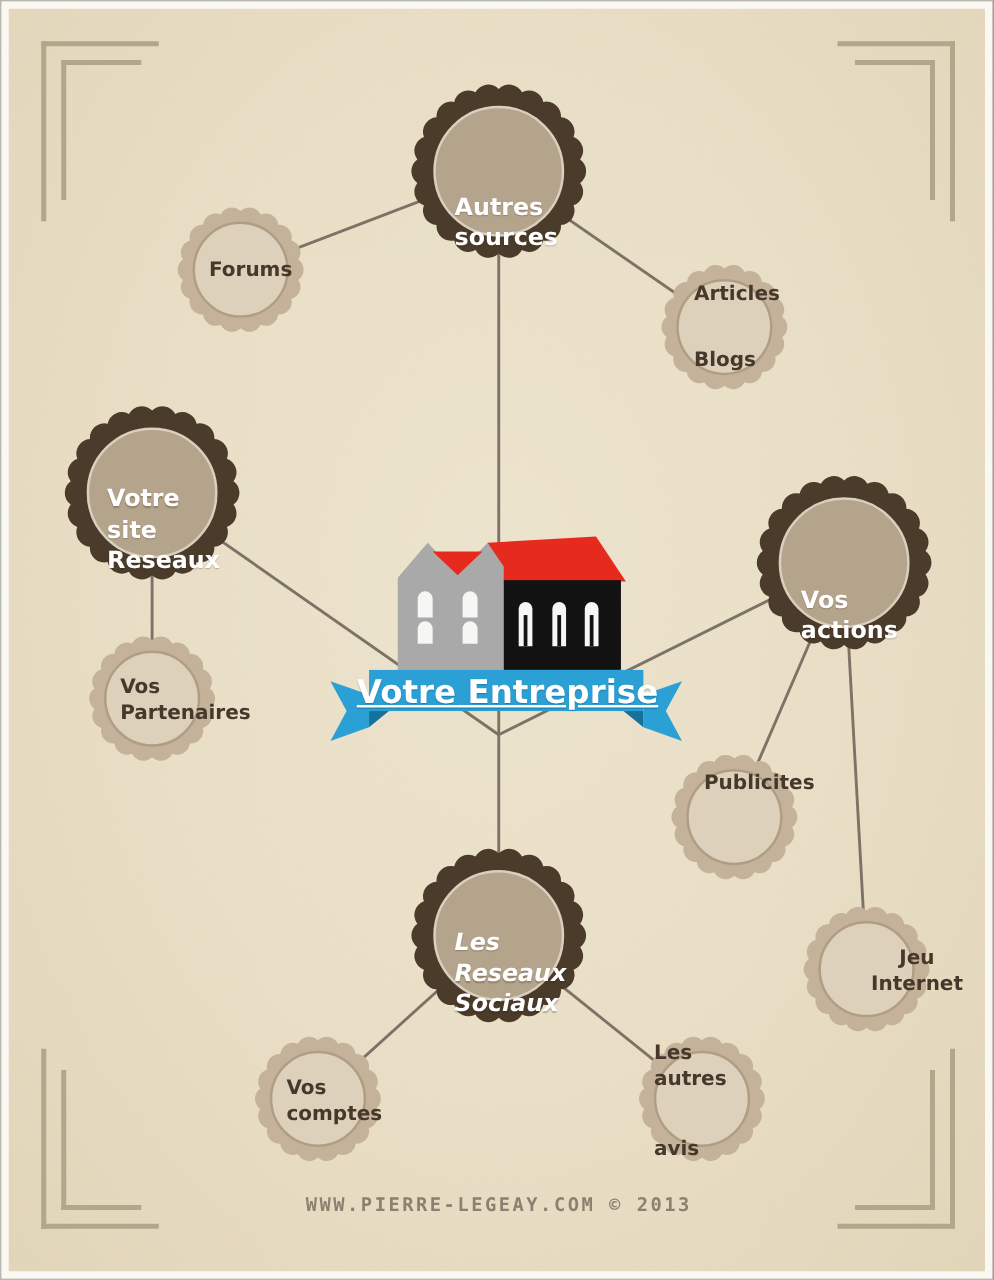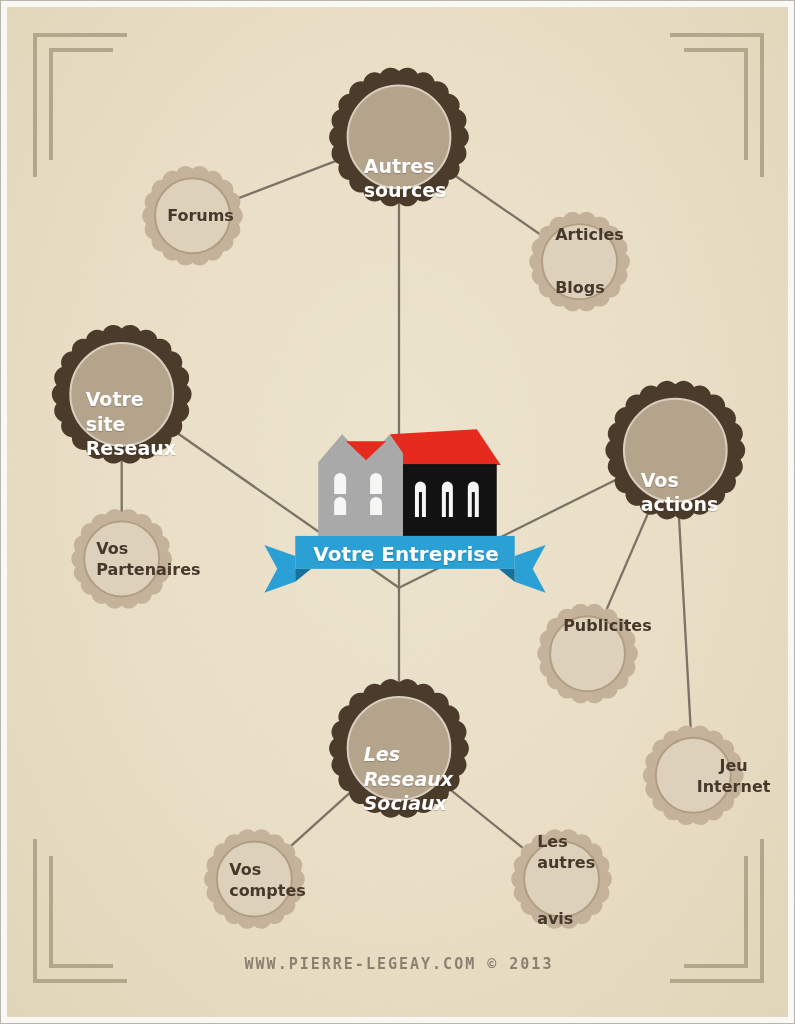--- a/index.html
+++ b/index.html
@@ -22,22 +22,23 @@
   .corner.tr{left:669px;top:32px;transform:scaleX(-1);}
   .corner.bl{left:32px;top:838px;transform:scaleY(-1);}
   .corner.br{left:669px;top:838px;transform:scale(-1,-1);}
 
   .page-title{
     position:absolute;left:402px;top:356px;transform:translateX(-50%);
     font-size:28px;font-weight:bold;color:#201e1b;white-space:nowrap;letter-spacing:0px;
   }
   .banner-label{
     position:absolute;left:405px;top:553px;transform:translate(-50%,-50%);
-    font-size:20px;font-weight:bold;color:#ffffff;white-space:nowrap;
+    font-size:26px;font-weight:bold;color:#ffffff;white-space:nowrap;
     text-shadow:0 1px 1px rgba(0,60,90,.35);
+    text-decoration:underline;
   }
   .footer-credit{
     position:absolute;left:398px;top:954px;transform:translateX(-50%);
     font-family:"DejaVu Sans Mono", monospace;font-weight:bold;
     font-size:15px;letter-spacing:2px;color:#8b8170;white-space:nowrap;
   }
   .node-label{
     position:absolute;display:flex;flex-direction:column;justify-content:center;
     align-items:flex-start;box-sizing:border-box;line-height:1.3;pointer-events:none;
   }
@@ -205,19 +206,19 @@
       </div>
       <div class="node-label major" style="left: 333px; top: 683px; width: 132px; height: 132px; padding-left: 29.7px; font-style: italic;">
         <div>Les</div>
         <div>Reseaux</div>
         <div>Sociaux</div>
       </div>
       <div class="node-label minor" style="left: 207px; top: 833px; width: 94px; height: 94px; padding-left: 21.15px;">
         <div>Vos</div>
         <div>comptes</div>
       </div>
-      <div class="node-label minor" style="left: 515px; top: 833px; width: 94px; height: 94px; padding-left: 21.15px; gap: 36px;">
+      <div class="node-label minor" style="left: 501px; top: 833px; width: 94px; height: 94px; padding-left: 21.15px; gap: 36px;">
         <div>Les autres</div>
         <div>avis</div>
       </div>
     </div>
   <div class="footer-credit">WWW.PIERRE-LEGEAY.COM © 2013</div>
 </div>
 
 </body></html>

